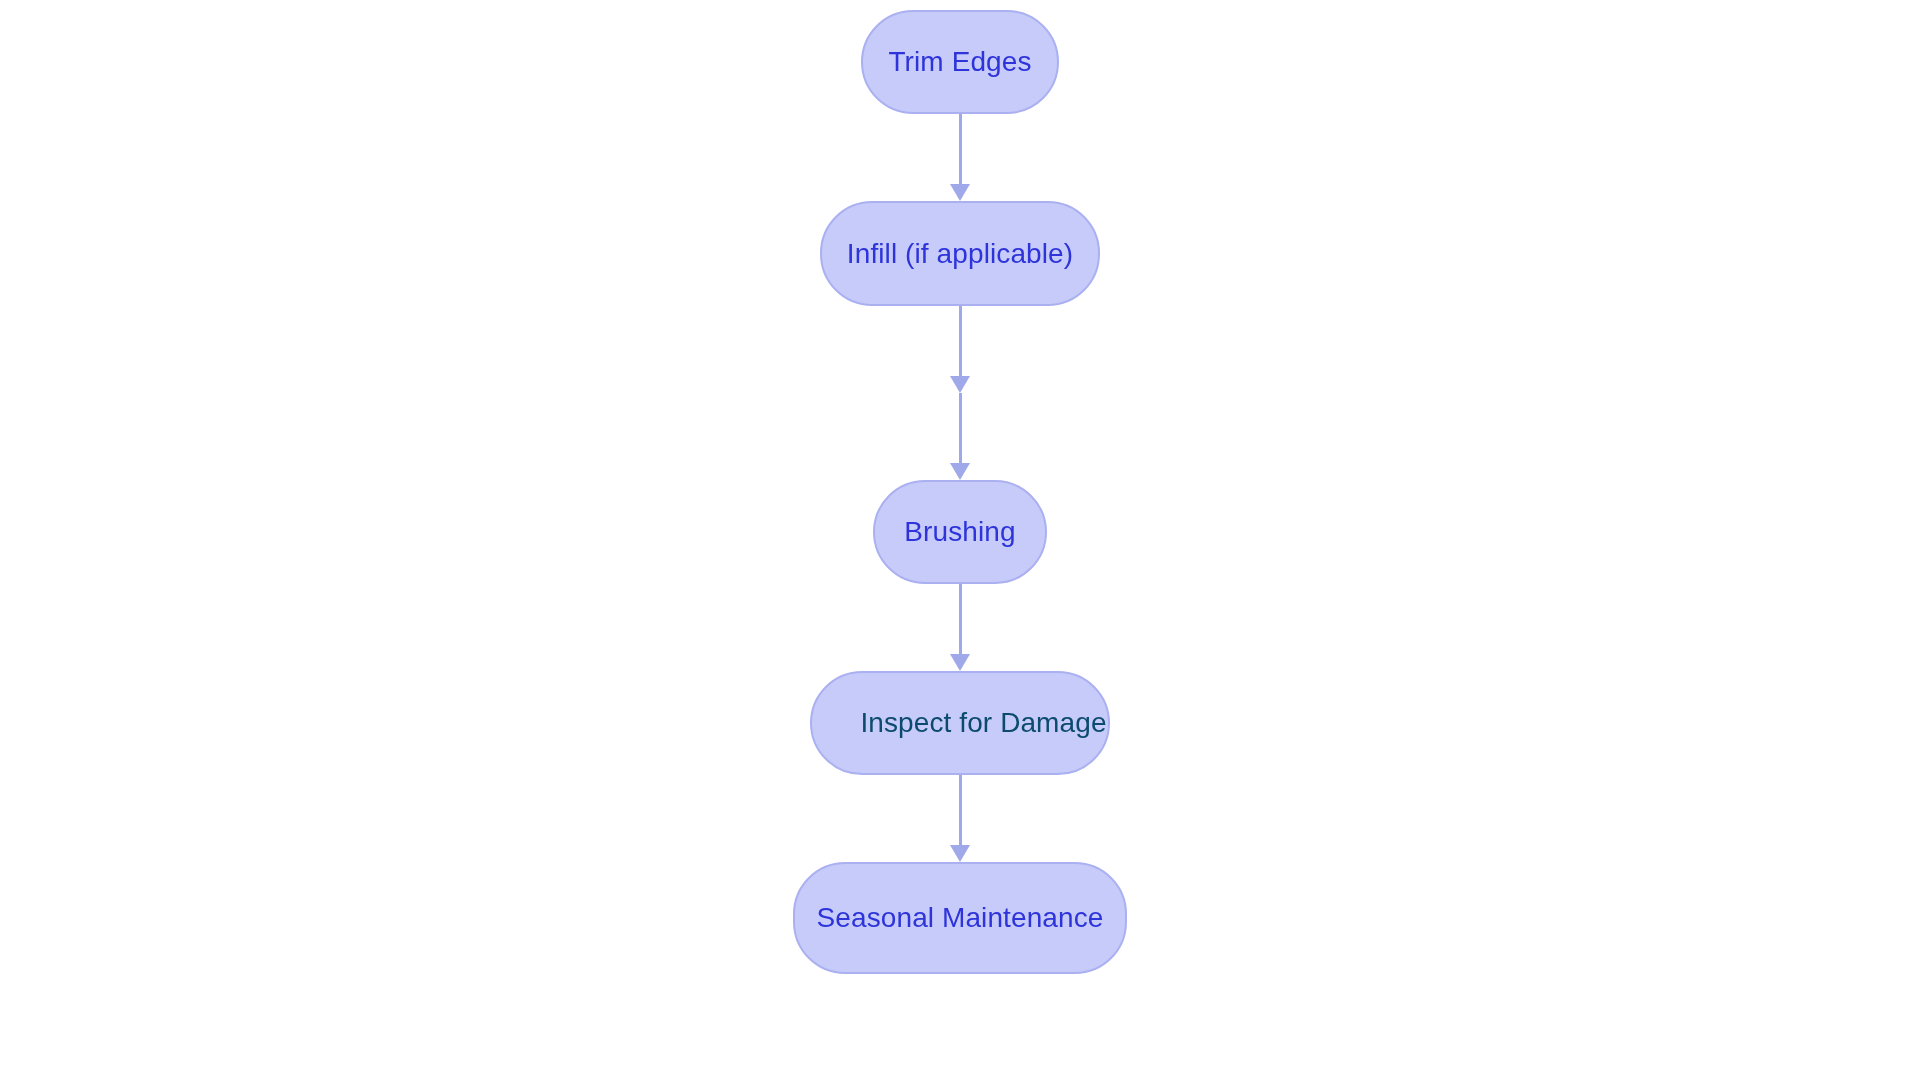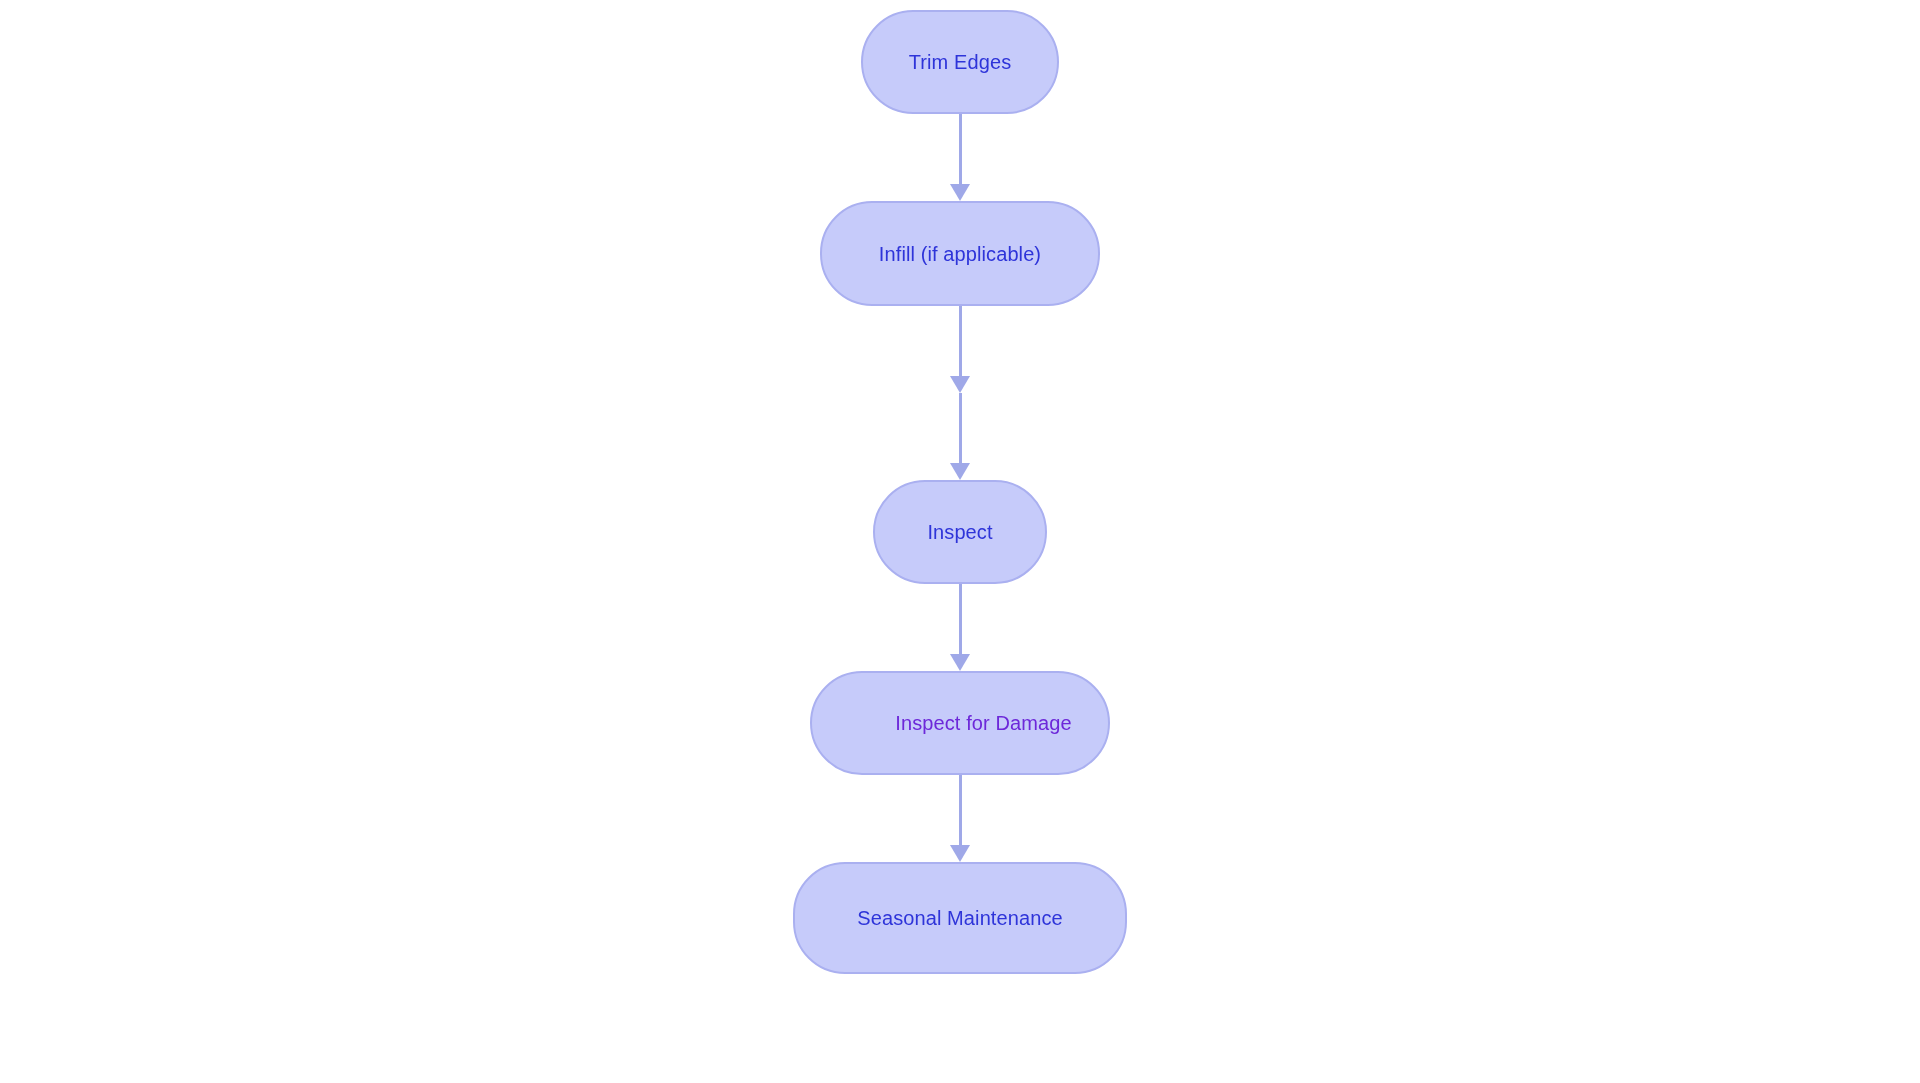--- a/index.html
+++ b/index.html
@@ -42,21 +42,21 @@
     border: 2px solid #aab0f0;
     border-radius: 52px;
     display: flex;
     align-items: center;
     justify-content: center;
     flex: 0 0 auto;
   }
 
   .node-label {
     color: #2e34d9;
-    font-size: 20px;
+    font-size: 28px;
     line-height: 1;
     letter-spacing: 0.1px;
     white-space: nowrap;
     font-family: "Liberation Sans", "DejaVu Sans", sans-serif;
     font-weight: 400;
   }
 
   
   .connector {
     position: relative;
@@ -101,28 +101,28 @@
       </div>
       <div class="connector" style="height: 87px;">
         <div class="connector-shaft" style="background: rgb(159, 168, 232);"></div>
         <div class="connector-head" style="border-top-color: rgb(159, 168, 232);"></div>
       </div>
       <div class="connector" style="height: 87px;">
         <div class="connector-shaft" style="background: rgb(159, 168, 232);"></div>
         <div class="connector-head" style="border-top-color: rgb(159, 168, 232);"></div>
       </div>
       <div class="node" style="width: 174px; height: 104px; border-radius: 52px; background: rgb(198, 203, 250); border-color: rgb(170, 176, 240);">
-        <span class="node-label" style="color: rgb(46, 52, 217);">Inspect</span>
+        <span class="node-label" style="color: rgb(46, 52, 217);">Brushing</span>
       </div>
       <div class="connector" style="height: 87px;">
         <div class="connector-shaft" style="background: rgb(159, 168, 232);"></div>
         <div class="connector-head" style="border-top-color: rgb(159, 168, 232);"></div>
       </div>
       <div class="node" style="width: 300px; height: 104px; border-radius: 52px; background: rgb(198, 203, 250); border-color: rgb(170, 176, 240);">
-        <span class="node-label" style="color: #6d28d9; margin-left: 47px;">Inspect for Damage</span>
+        <span class="node-label" style="color: #0c4a6e; margin-left: 47px;">Inspect for Damage</span>
       </div>
       <div class="connector" style="height: 87px;">
         <div class="connector-shaft" style="background: rgb(159, 168, 232);"></div>
         <div class="connector-head" style="border-top-color: rgb(159, 168, 232);"></div>
       </div>
       <div class="node" style="width: 334px; height: 112px; border-radius: 52px; background: rgb(198, 203, 250); border-color: rgb(170, 176, 240);">
         <span class="node-label" style="color: rgb(46, 52, 217);">Seasonal Maintenance</span>
       </div>
     </div>
 </div>

